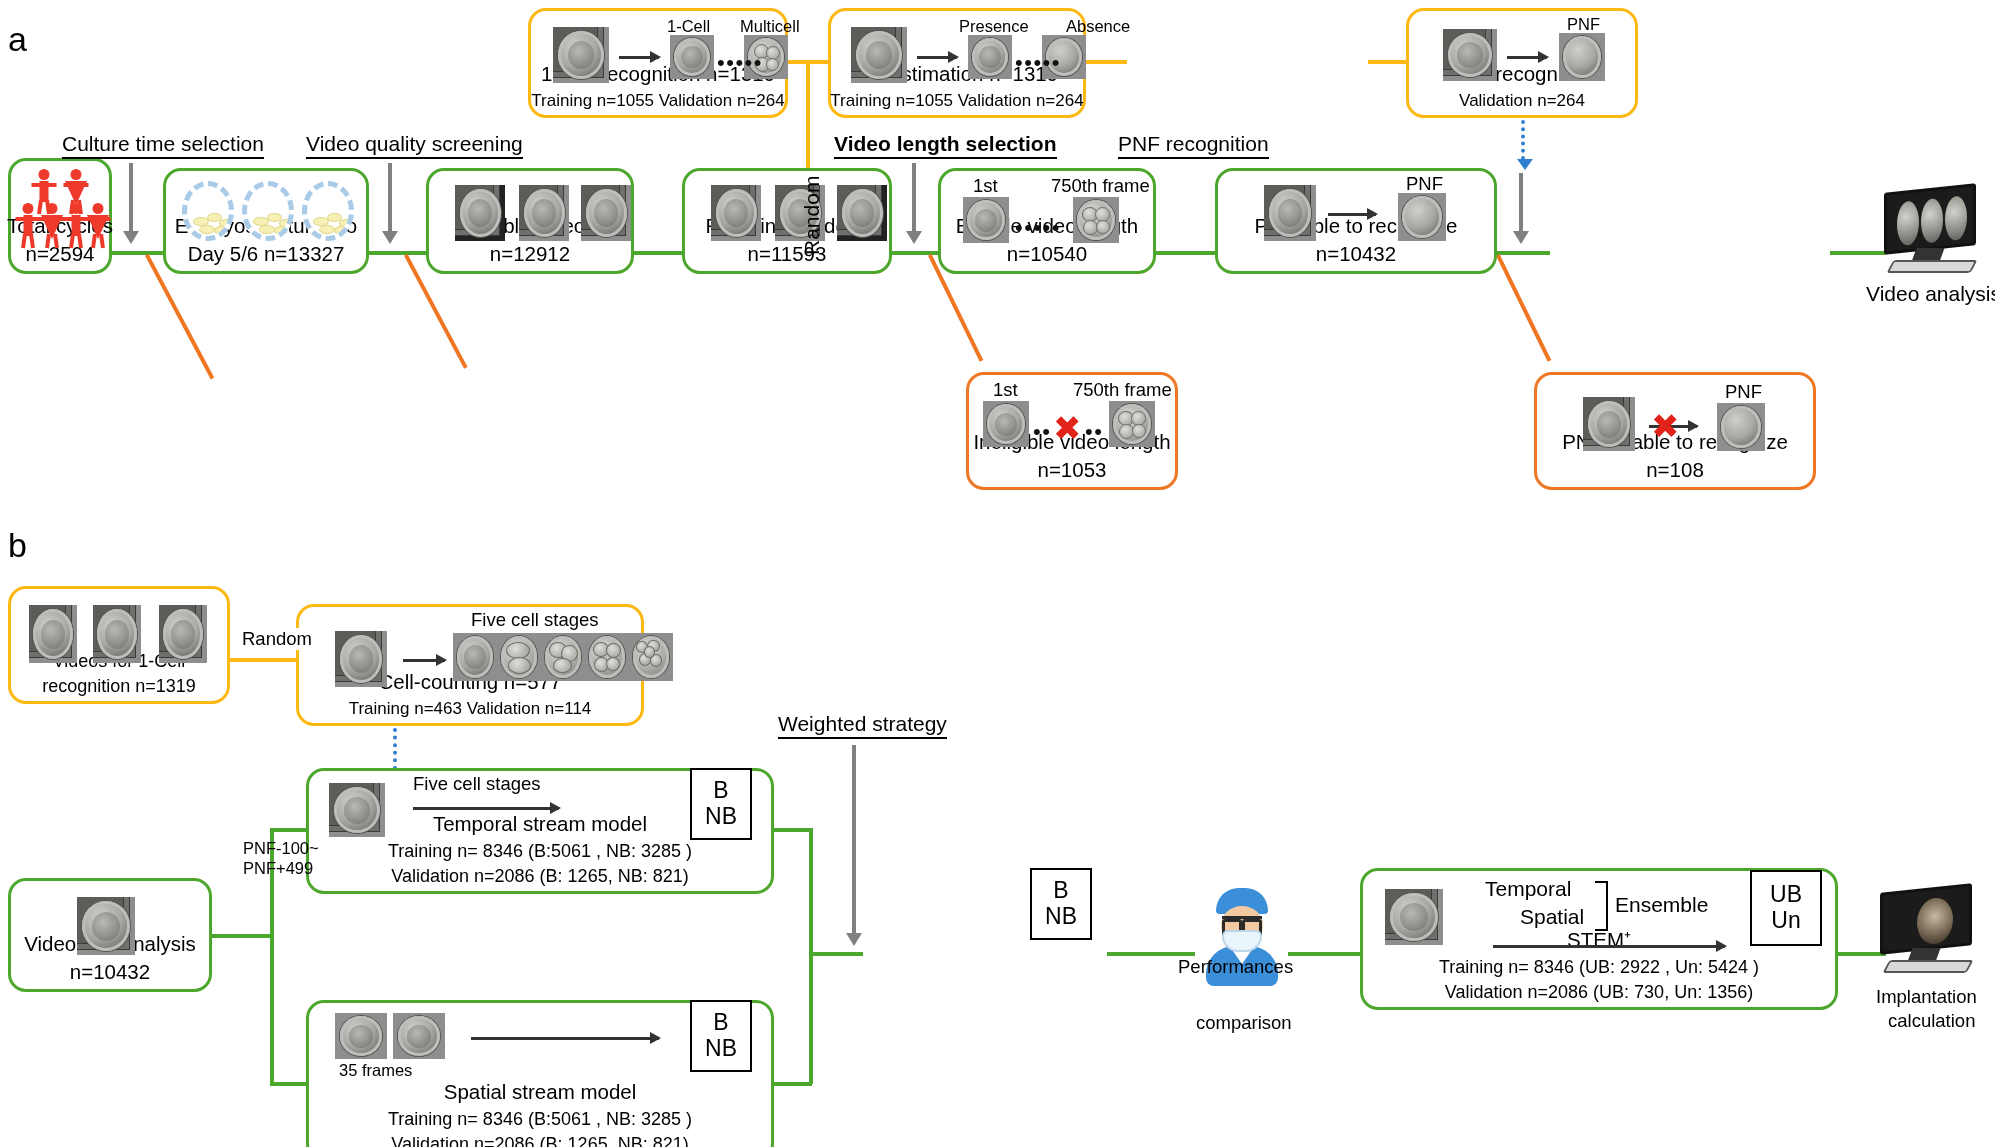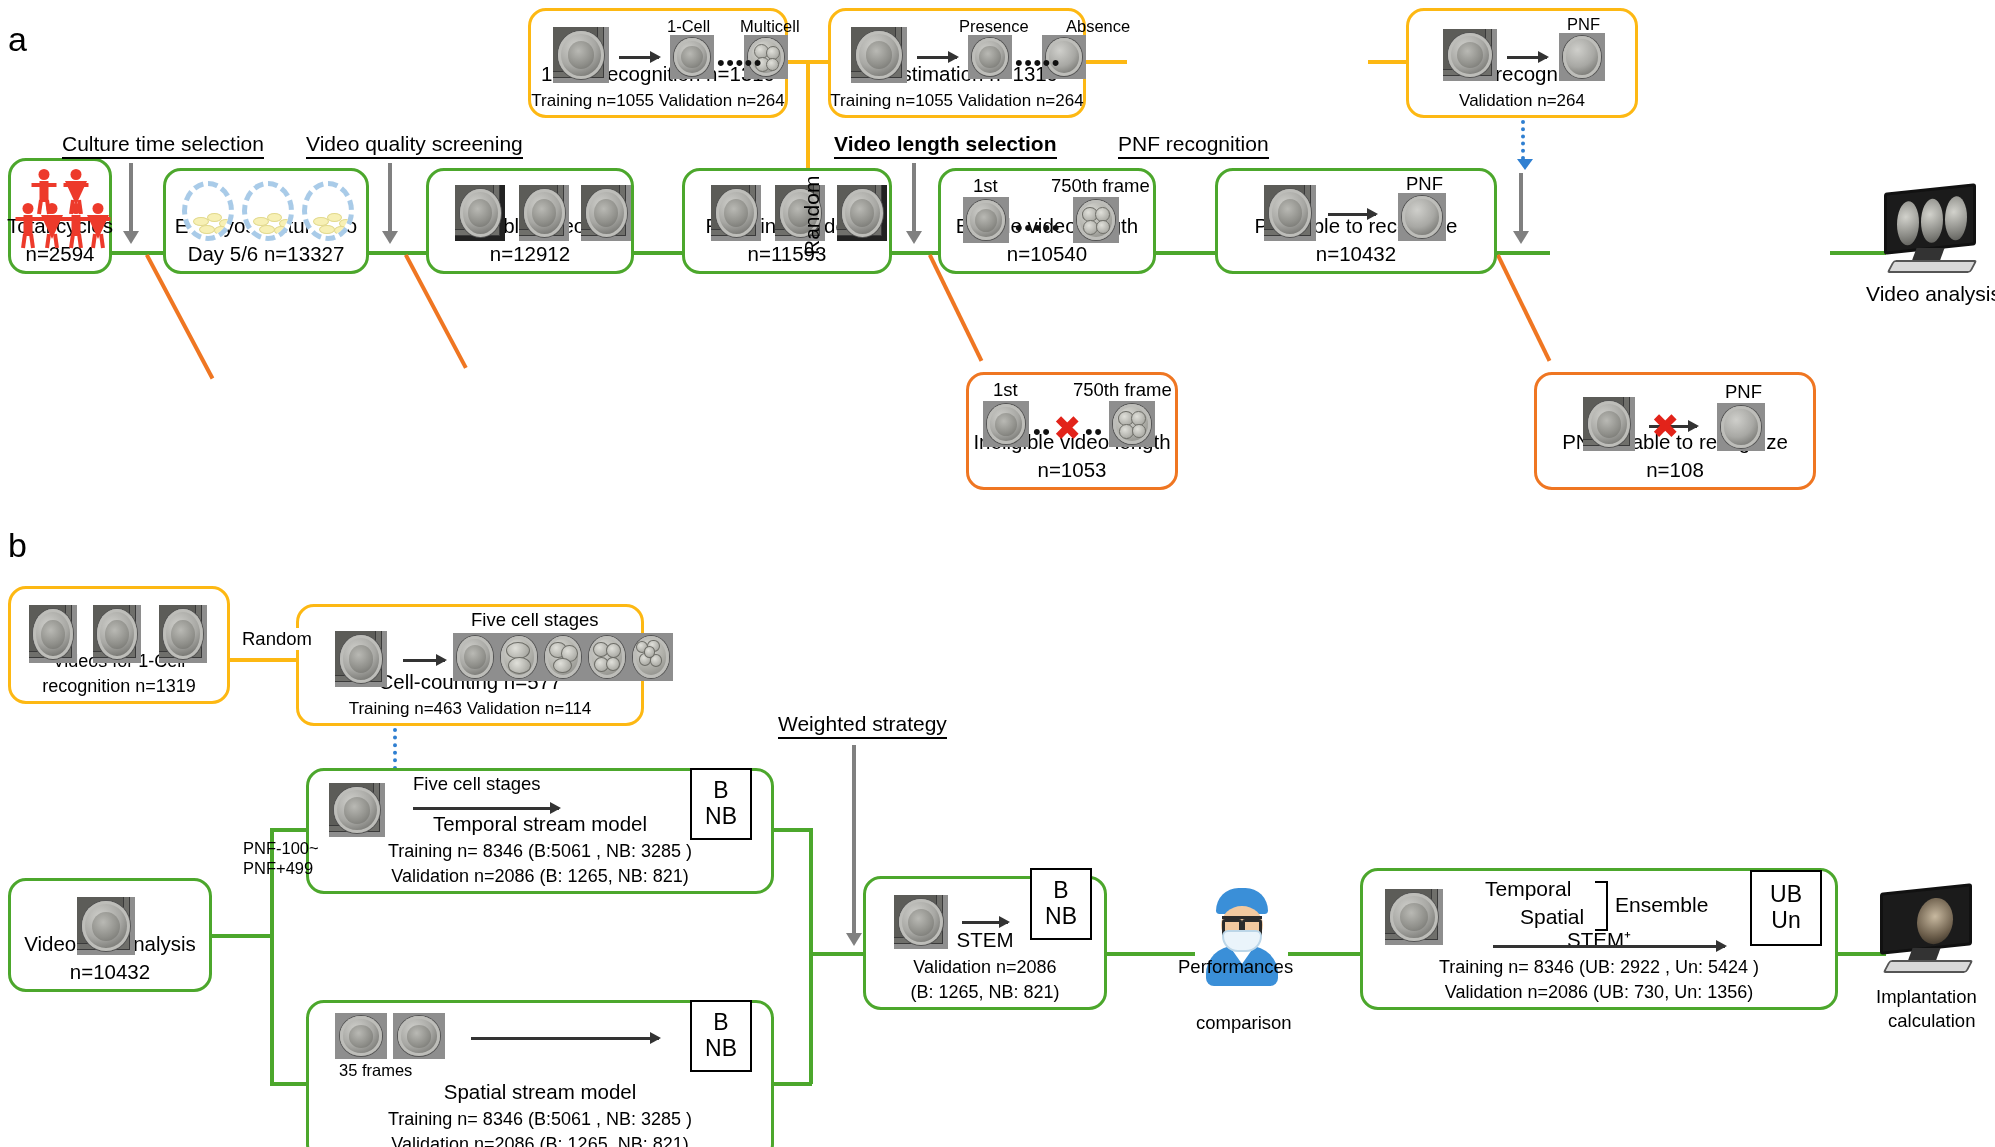--- a/index.html
+++ b/index.html
@@ -775,30 +775,20 @@
   </div>
 
   <div class="hline" style="left:774px; top:828px; width:38px;"></div>
   <div class="hline" style="left:774px; top:1082px; width:38px;"></div>
   <div class="vline" style="left:809px; top:828px; height:256px;"></div>
   <div class="hline" style="left:809px; top:952px; width:54px;"></div>
 
   <div class="step-label" style="left:778px; top:712px;">Weighted strategy</div>
   <div class="gray-arrow" style="left:852px; top:745px; height:190px;"></div>
 
-  <div class="box green" style="left:863px; top:876px; width:244px; height:134px;">
-    <div class="emb stack" style="left:28px; top:16px; width:54px; height:54px;">
-        <div class="ring"></div>
-        <div class="inner"></div>
-      </div>
-    <div class="blk-arrow" style="left:96px; top:42px; width:46px;"></div>
-    <div class="box-caption">STEM</div>
-    <div class="box-caption sm">Validation n=2086</div>
-    <div class="box-caption sm">(B: 1265, NB: 821)</div>
-  </div>
   <div class="bnb" style="left:1030px; top:868px; width:62px; height:72px;">
     <div>B</div>
     <div>NB</div>
   </div>
 
   <div class="hline" style="left:1107px; top:952px; width:88px;"></div>
   <div class="hline" style="left:1288px; top:952px; width:72px;"></div>
 
   <div class="doctor" style="left:1198px; top:888px; width:88px; height:100px;">
     <div class="scrubs"></div>

